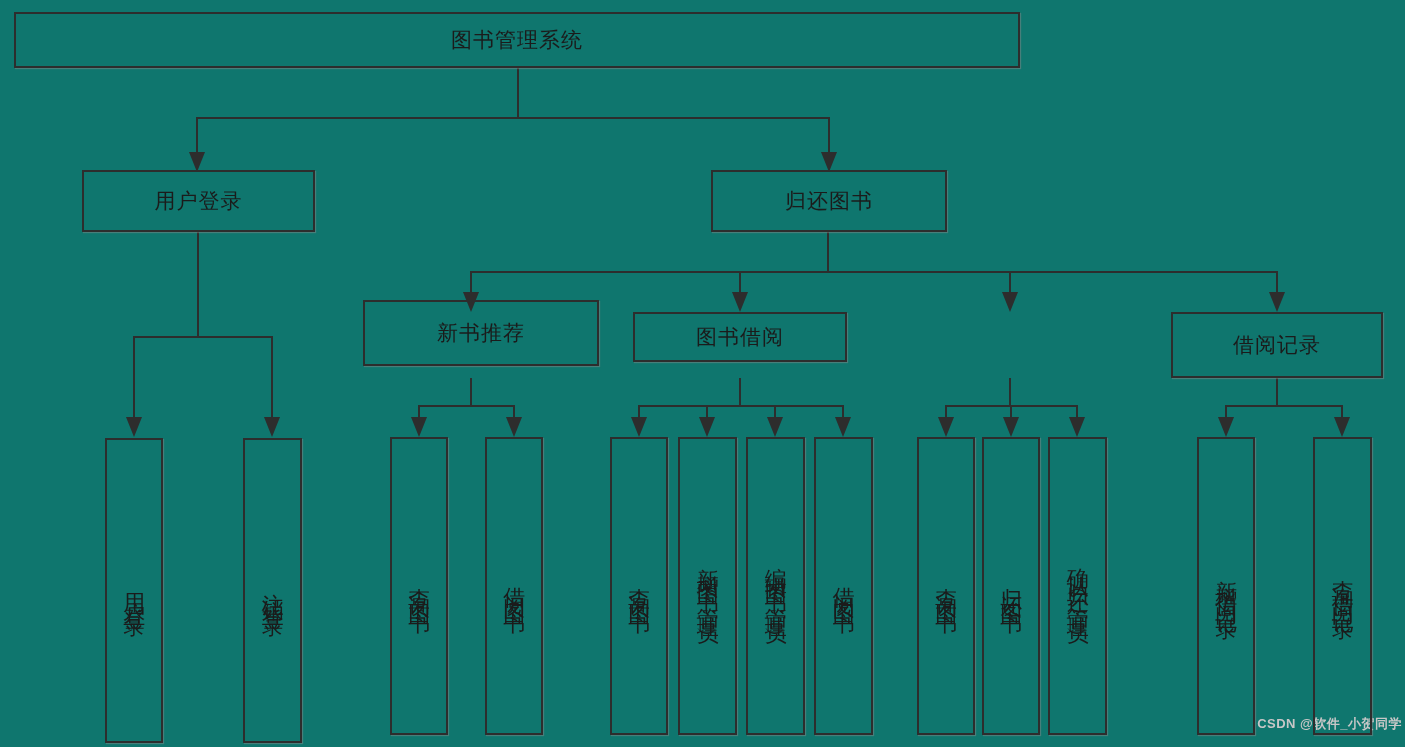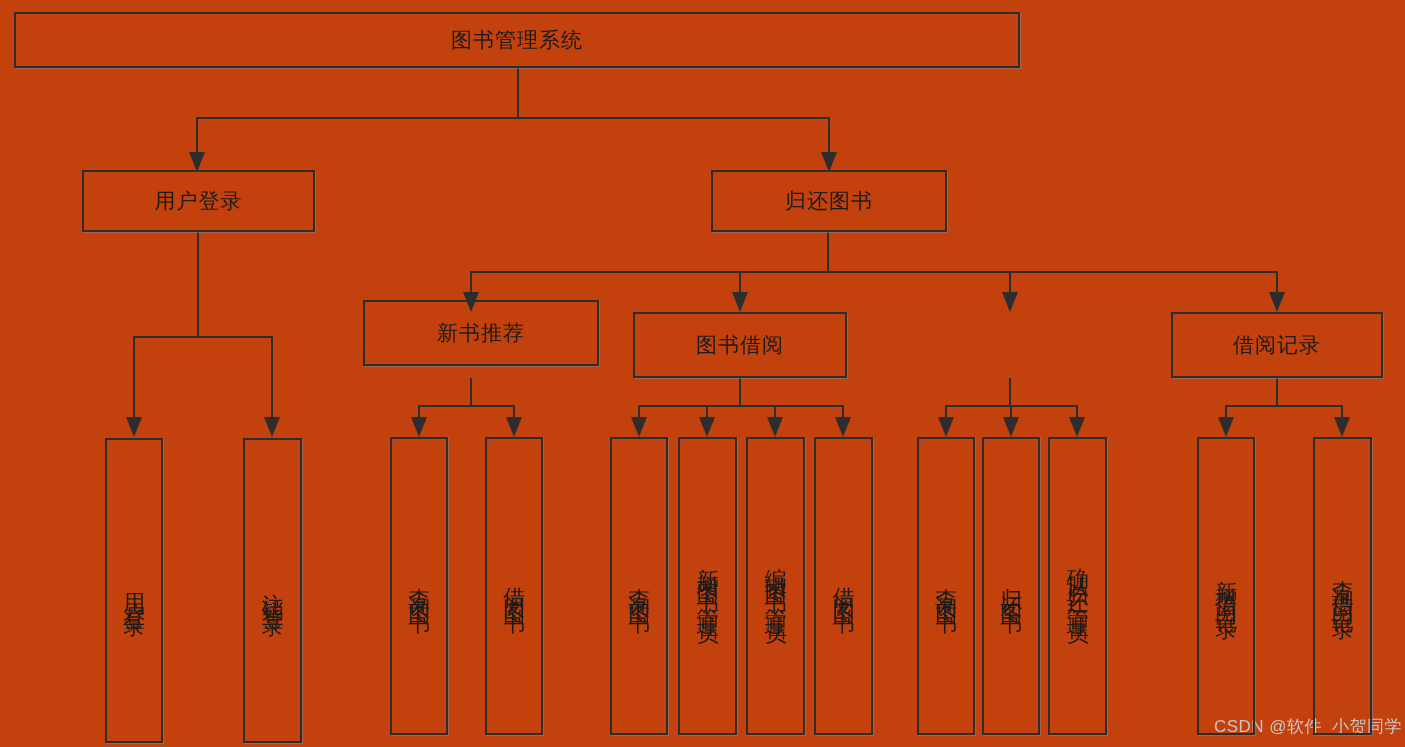--- a/index.html
+++ b/index.html
@@ -1,18 +1,18 @@
 <!DOCTYPE html>
 <html><head>
 <meta charset="utf-8">
 <title>Diagram</title>
 <style>
   html,body{margin:0;padding:0;background:#ffffff;}
   .canvas{
-    position:relative;width:1405px;height:747px;background:#c2410c;overflow:hidden;
+    position:relative;width:1405px;height:747px;background:#0f766e;overflow:hidden;
     font-family:"Liberation Sans","DejaVu Sans",sans-serif;
   }
   .node{
     position:absolute;box-sizing:border-box;border:2px solid #2d2d2d;background:transparent;
     display:flex;align-items:center;justify-content:center;color:#1b1b1b;z-index:2;
     box-shadow:1px 1px 1px rgba(140,140,140,0.45);
   }
   .node.h{font-size:21px;letter-spacing:1px;white-space:nowrap;}
   .node.v{
     writing-mode:vertical-rl;text-orientation:mixed;
@@ -20,21 +20,21 @@
   }
   .vl{position:absolute;width:2px;background:#2d2d2d;z-index:0;}
   .hl{position:absolute;height:2px;background:#2d2d2d;z-index:0;}
   .arrow{
     position:absolute;width:0;height:0;z-index:1;
     border-left:8px solid transparent;border-right:8px solid transparent;
     border-top:20px solid #2d2d2d;
   }
   .watermark{
     position:absolute;right:3px;top:715px;z-index:1;
-    color:#c7c7c7;font-size:17px;letter-spacing:0.5px;white-space:nowrap;
+    color:#c7c7c7;font-size:13px;letter-spacing:0.5px;white-space:nowrap;font-weight:bold;
   }
 </style>
 </head>
 <body>
 
 <div class="canvas">
 
   <div class="node h" style="left:14px;top:12px;width:1006px;height:56px">图书管理系统</div>
 
   <div class="vl" style="left:517px;top:68px;height:50px"></div>
@@ -59,21 +59,21 @@
   <div class="vl" style="left:470px;top:271px;height:24px"></div>
   <div class="arrow" style="left:463px;top:292px"></div>
   <div class="vl" style="left:739px;top:271px;height:24px"></div>
   <div class="arrow" style="left:732px;top:292px"></div>
   <div class="vl" style="left:1009px;top:271px;height:24px"></div>
   <div class="arrow" style="left:1002px;top:292px"></div>
   <div class="vl" style="left:1276px;top:271px;height:24px"></div>
   <div class="arrow" style="left:1269px;top:292px"></div>
 
   <div class="node h" style="left:363px;top:300px;width:236px;height:66px">新书推荐</div>
-  <div class="node h" style="left:633px;top:312px;width:214px;height:66px">图书借阅</div>
+  <div class="node h" style="left:633px;top:312px;width:214px;height:50px">图书借阅</div>
   <div class="node h" style="left:1171px;top:312px;width:212px;height:66px">借阅记录</div>
 
   <div class="vl" style="left:470px;top:378px;height:29px"></div>
   <div class="hl" style="left:418px;top:405px;width:97px"></div>
   <div class="vl" style="left:418px;top:405px;height:14px"></div>
   <div class="arrow" style="left:411px;top:417px"></div>
   <div class="vl" style="left:513px;top:405px;height:14px"></div>
   <div class="arrow" style="left:506px;top:417px"></div>
 
   <div class="vl" style="left:739px;top:378px;height:29px"></div>

